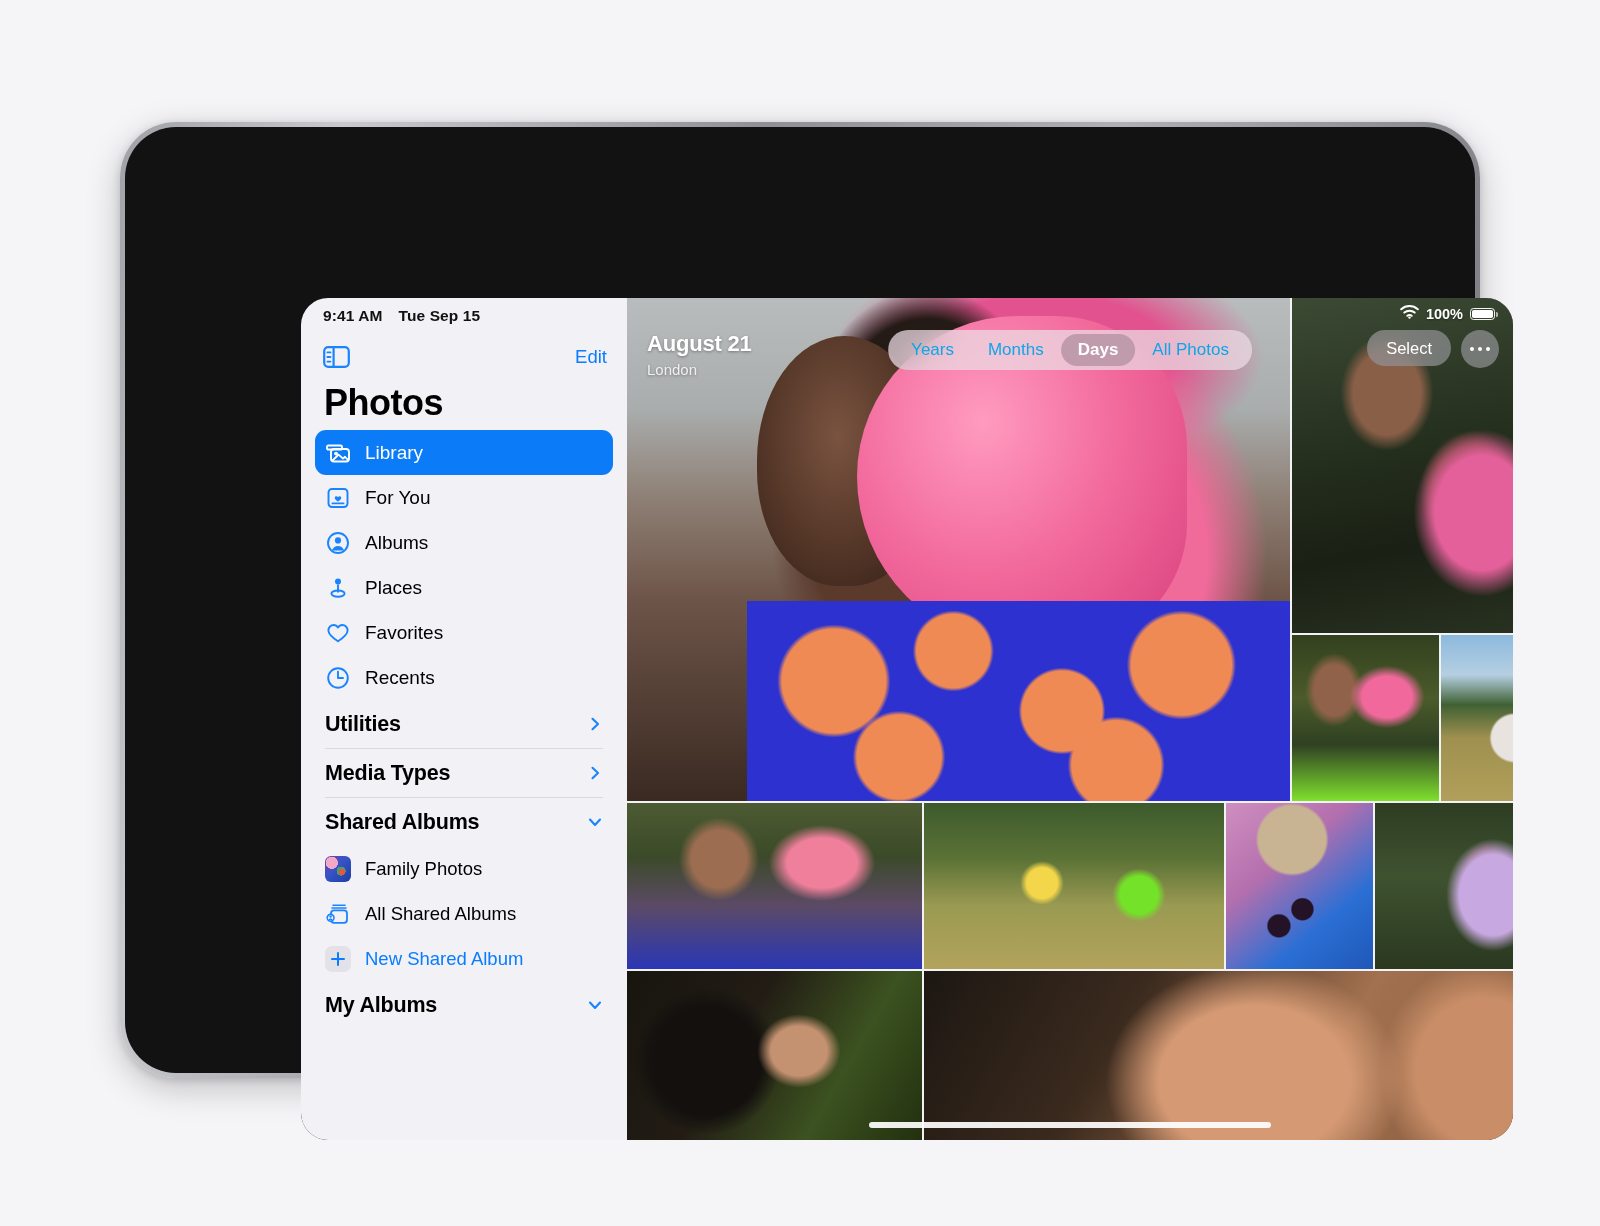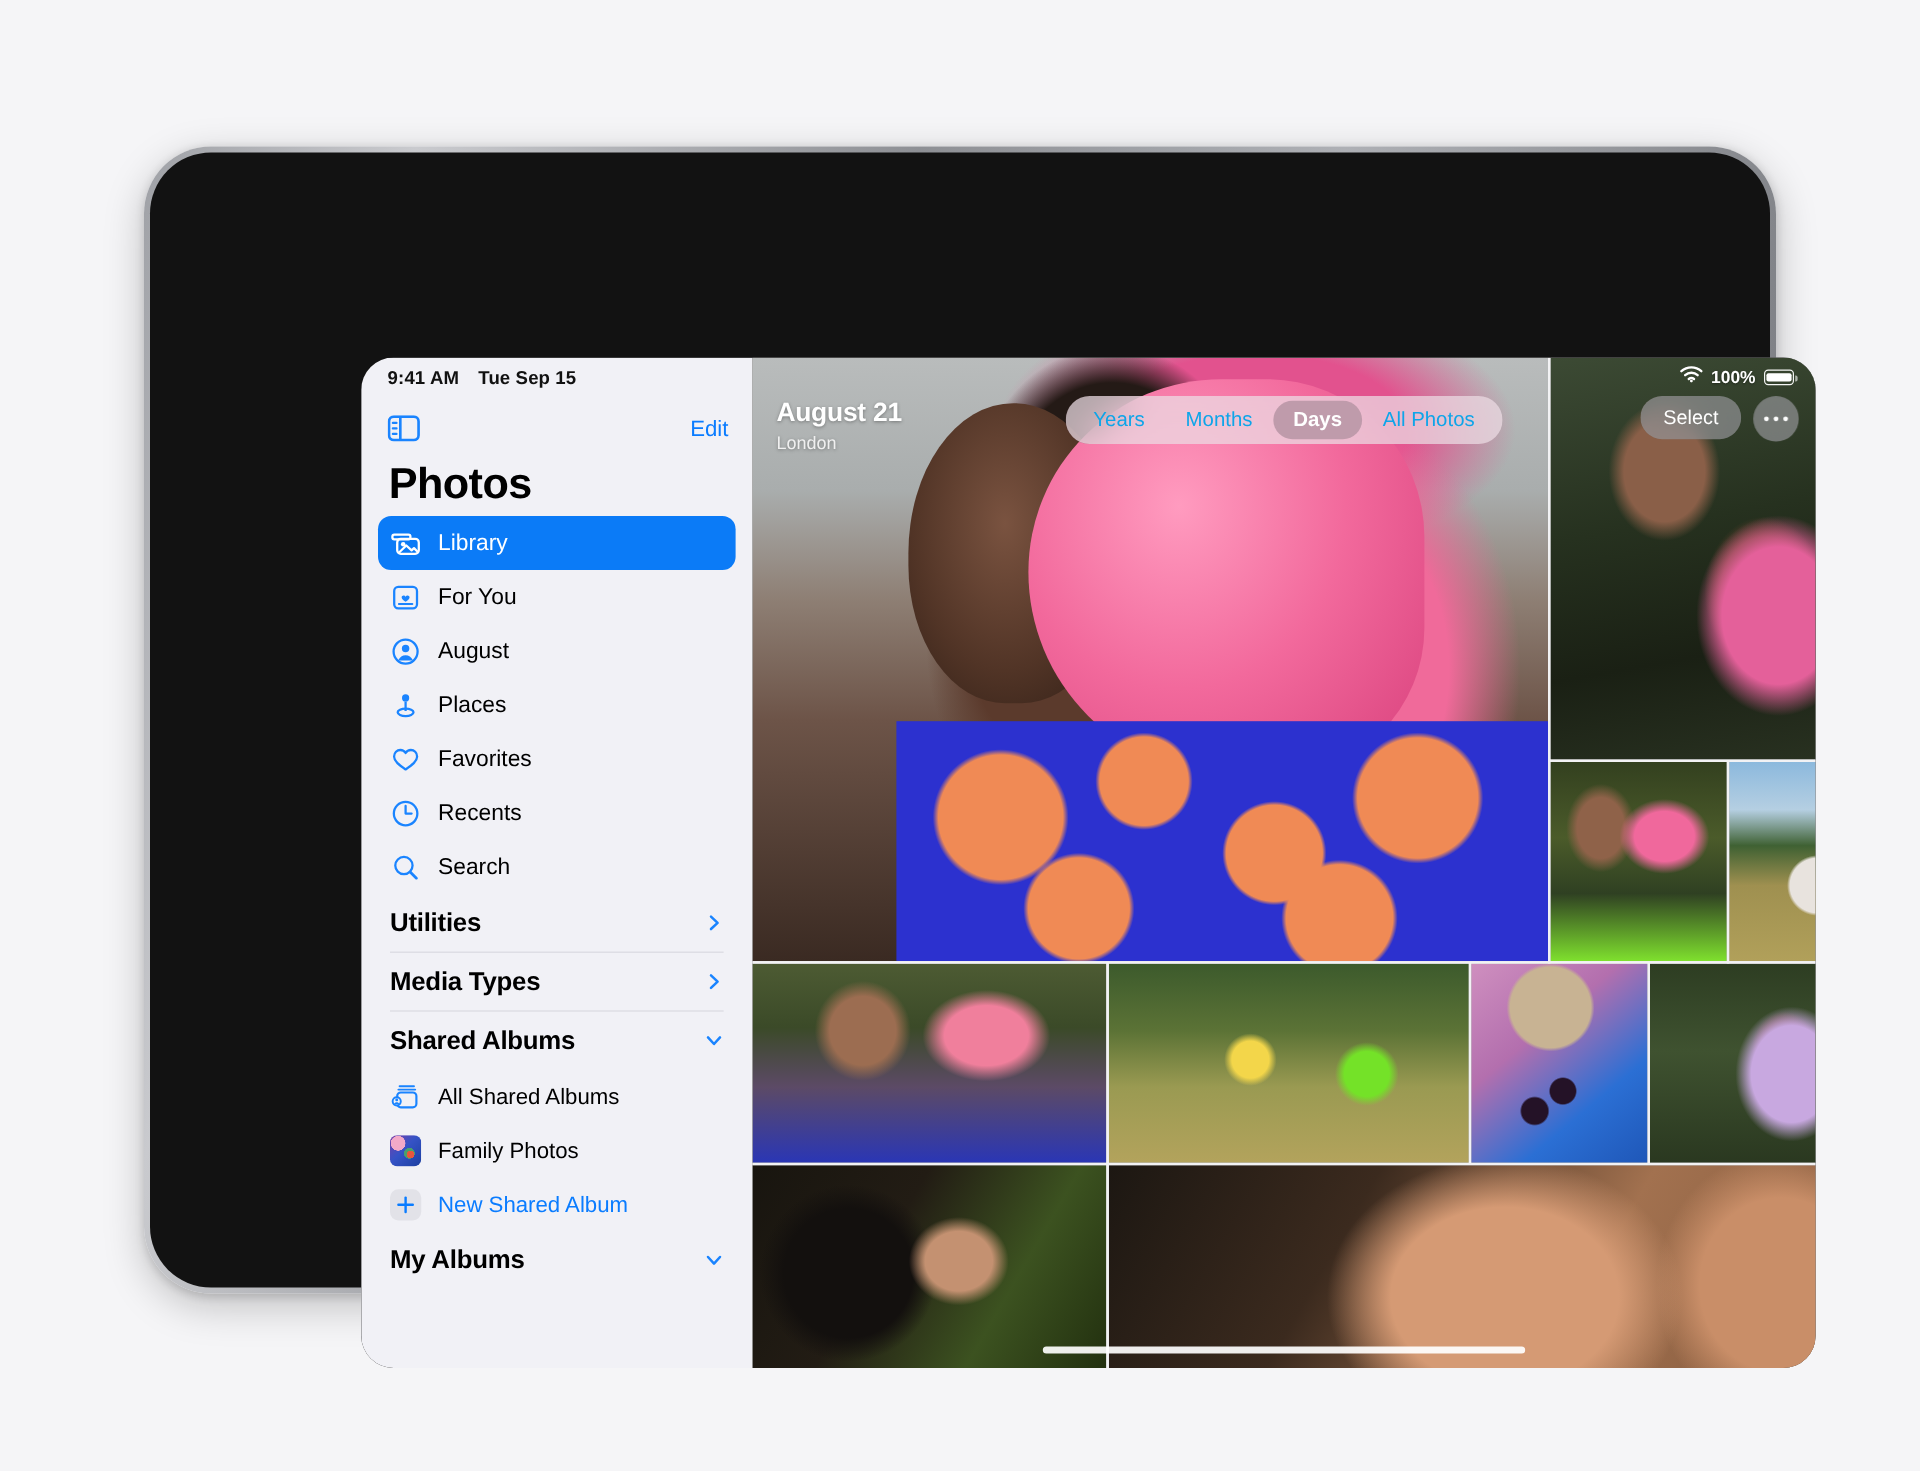--- a/index.html
+++ b/index.html
@@ -393,21 +393,21 @@
         </div>
 
         <div class="nav-row">
           <span>
             <svg class="nav-ico" viewBox="0 0 26 26">
               <circle cx="13" cy="13" r="10" fill="none" stroke="#1a84ff" stroke-width="1.9"></circle>
               <circle cx="13" cy="10.4" r="3.1" fill="#1a84ff"></circle>
               <path d="M6.8 20.4c1.3-3 3.6-4.4 6.2-4.4s4.9 1.4 6.2 4.4" fill="#1a84ff"></path>
             </svg>
           </span>
-          <span class="nav-label">August</span>
+          <span class="nav-label">Albums</span>
         </div>
 
         <div class="nav-row">
           <span>
             <svg class="nav-ico" viewBox="0 0 26 26">
               <circle cx="13" cy="6.6" r="3" fill="#1a84ff"></circle>
               <line x1="13" y1="9.6" x2="13" y2="17.4" stroke="#1a84ff" stroke-width="1.9"></line>
               <ellipse cx="13" cy="18.6" rx="6.6" ry="3.1" fill="none" stroke="#1a84ff" stroke-width="1.9"></ellipse>
             </svg>
           </span>
@@ -426,29 +426,20 @@
         <div class="nav-row">
           <span>
             <svg class="nav-ico" viewBox="0 0 26 26">
               <circle cx="13" cy="13" r="9.8" fill="none" stroke="#1a84ff" stroke-width="1.9"></circle>
               <path d="M13 6.6 V13 H18" fill="none" stroke="#1a84ff" stroke-width="1.9" stroke-linecap="round" stroke-linejoin="round"></path>
             </svg>
           </span>
           <span class="nav-label">Recents</span>
         </div>
 
-        <div class="nav-row">
-          <span>
-            <svg class="nav-ico" viewBox="0 0 26 26">
-              <circle cx="11.6" cy="11.3" r="7.2" fill="none" stroke="#1a84ff" stroke-width="1.9"></circle>
-              <line x1="16.8" y1="16.6" x2="22" y2="21.8" stroke="#1a84ff" stroke-width="2.3" stroke-linecap="round"></line>
-            </svg>
-          </span>
-          <span class="nav-label">Search</span>
-        </div>
 
         <div class="section-header">
           <span class="sec-title">Utilities</span>
           <span>
             <svg class="chev" viewBox="0 0 16 16">
                 <path d="M5.5 2.8 L11 8 L5.5 13.2" fill="none" stroke="#1a84ff" stroke-width="2.1" stroke-linecap="round" stroke-linejoin="round"></path>
               </svg>
           </span>
         </div>
         <div class="divider"></div>
@@ -463,39 +454,39 @@
         </div>
         <div class="divider"></div>
 
         <div class="section-header">
           <span class="sec-title">Shared Albums</span>
           <span>
             <svg class="chev" viewBox="0 0 16 16">
                 <path d="M3 5.5 L8 11 L13 5.5" fill="none" stroke="#1a84ff" stroke-width="2.1" stroke-linecap="round" stroke-linejoin="round"></path>
               </svg>
           </span>
+        </div>
+
+        <div class="album-row">
+          <span class="fam-thumb"></span>
+          <span class="al-label">Family Photos</span>
         </div>
 
         <div class="album-row">
           <span>
             <svg class="nav-ico" viewBox="0 0 26 26">
               <line x1="8" y1="4.2" x2="20" y2="4.2" stroke="#1a84ff" stroke-width="1.6" stroke-linecap="round"></line>
               <line x1="7" y1="7" x2="21" y2="7" stroke="#1a84ff" stroke-width="1.6" stroke-linecap="round"></line>
               <rect x="6" y="9.4" width="16" height="12.4" rx="3" fill="none" stroke="#1a84ff" stroke-width="1.8"></rect>
               <circle cx="5.6" cy="16.8" r="3.4" fill="#f1f1f6" stroke="#1a84ff" stroke-width="1.6"></circle>
               <circle cx="5.6" cy="15.6" r="1.2" fill="#1a84ff"></circle>
               <path d="M3.3 19.2c.5-1.1 1.3-1.6 2.3-1.6s1.8.5 2.3 1.6" fill="#1a84ff"></path>
             </svg>
           </span>
           <span class="al-label">All Shared Albums</span>
-        </div>
-
-        <div class="album-row">
-          <span class="fam-thumb"></span>
-          <span class="al-label">Family Photos</span>
         </div>
 
         <div class="album-row">
           <span class="plus-chip"></span>
           <span class="al-label blue">New Shared Album</span>
         </div>
 
         <div class="section-header">
           <span class="sec-title">My Albums</span>
           <span>

